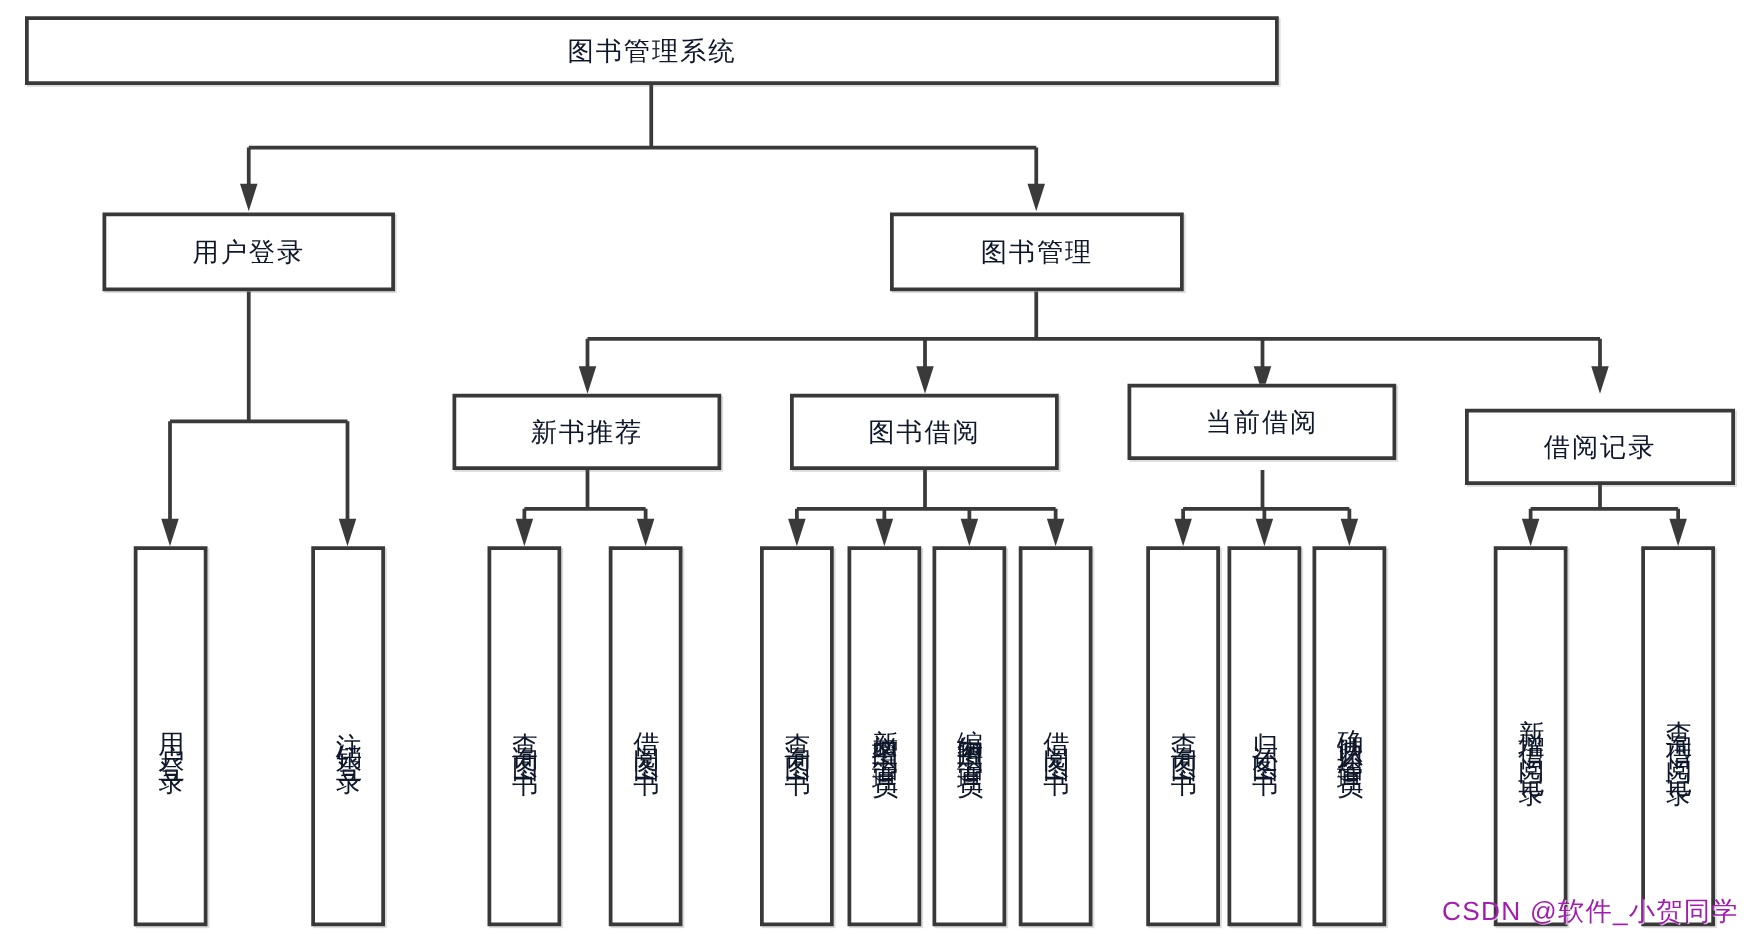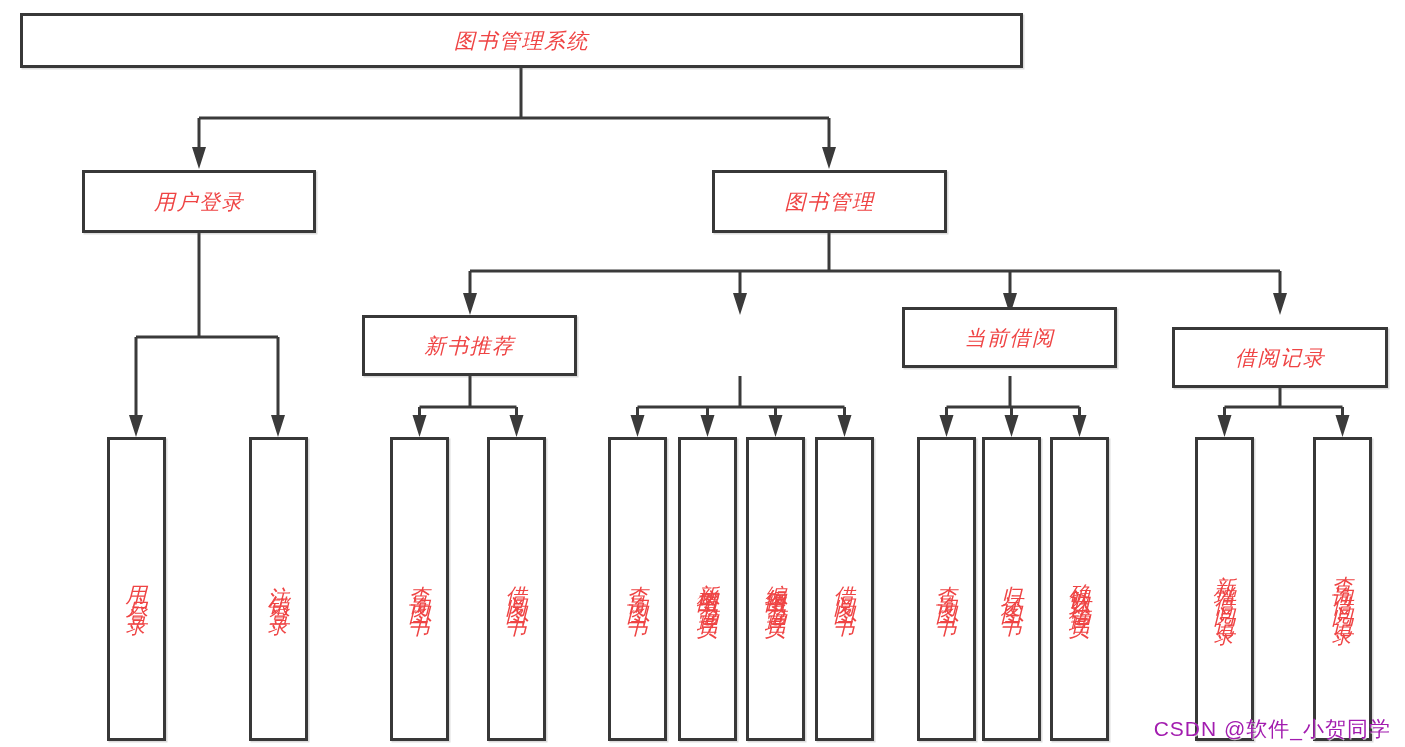--- a/index.html
+++ b/index.html
@@ -10,21 +10,21 @@
   }
   .connector-layer{position:absolute;left:0;top:0;pointer-events:none;}
   .connector-layer path.line{fill:none;stroke:#3a3a3a;stroke-width:3;}
   .connector-layer path.arrow{fill:#3a3a3a;stroke:none;}
   .box{
     position:absolute;background:#ffffff;border:3px solid #383838;
     box-sizing:border-box;display:flex;align-items:center;justify-content:center;
     box-shadow:1.5px 1.5px 0 rgba(100,100,100,0.22);
   }
   .box .lbl{
-    font-size:21px;color:#ef4444;letter-spacing:1.5px;white-space:nowrap;font-style:italic;
+    font-size:21px;color:#0f172a;letter-spacing:1.5px;white-space:nowrap;
   }
   .leaf .lbl{
     writing-mode:vertical-rl;text-orientation:mixed;
     letter-spacing:10px;line-height:1;white-space:normal;
   }
   .watermark{
     position:absolute;right:14px;bottom:4px;font-size:21px;
     color:#a21caf;letter-spacing:1px;z-index:5;white-space:nowrap;
     text-shadow:1px 1px 0 rgba(255,255,255,0.7);
   }
@@ -72,20 +72,23 @@
   <div class="box" style="left:82px;top:170px;width:234px;height:63px;">
     <span class="lbl">用户登录</span>
   </div>
   <div class="box" style="left:712px;top:170px;width:235px;height:63px;">
     <span class="lbl">图书管理</span>
   </div>
 
   <div class="box" style="left:362px;top:315px;width:215px;height:61px;">
     <span class="lbl">新书推荐</span>
   </div>
+  <div class="box" style="left:632px;top:315px;width:215px;height:61px;">
+    <span class="lbl">图书借阅</span>
+  </div>
   <div class="box" style="left:902px;top:307px;width:215px;height:61px;">
     <span class="lbl">当前借阅</span>
   </div>
   <div class="box" style="left:1172px;top:315px;width:216px;height:61px;margin-top:12px;">
     <span class="lbl">借阅记录</span>
   </div>
 
   <div class="box leaf" style="left:107px;top:437px;width:59px;height:304px;">
     <span class="lbl">用户登录</span>
   </div>

